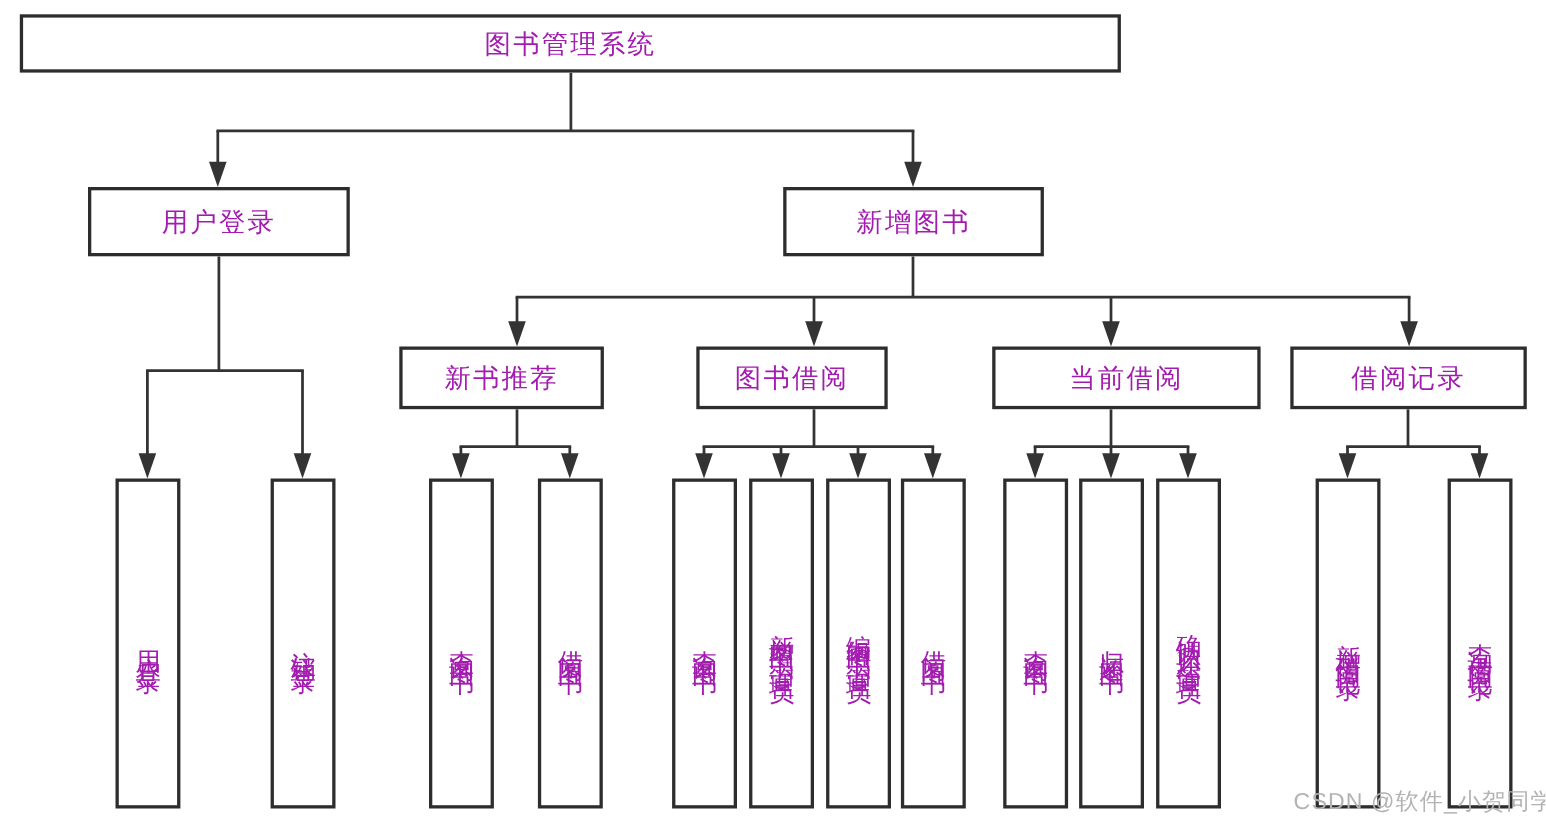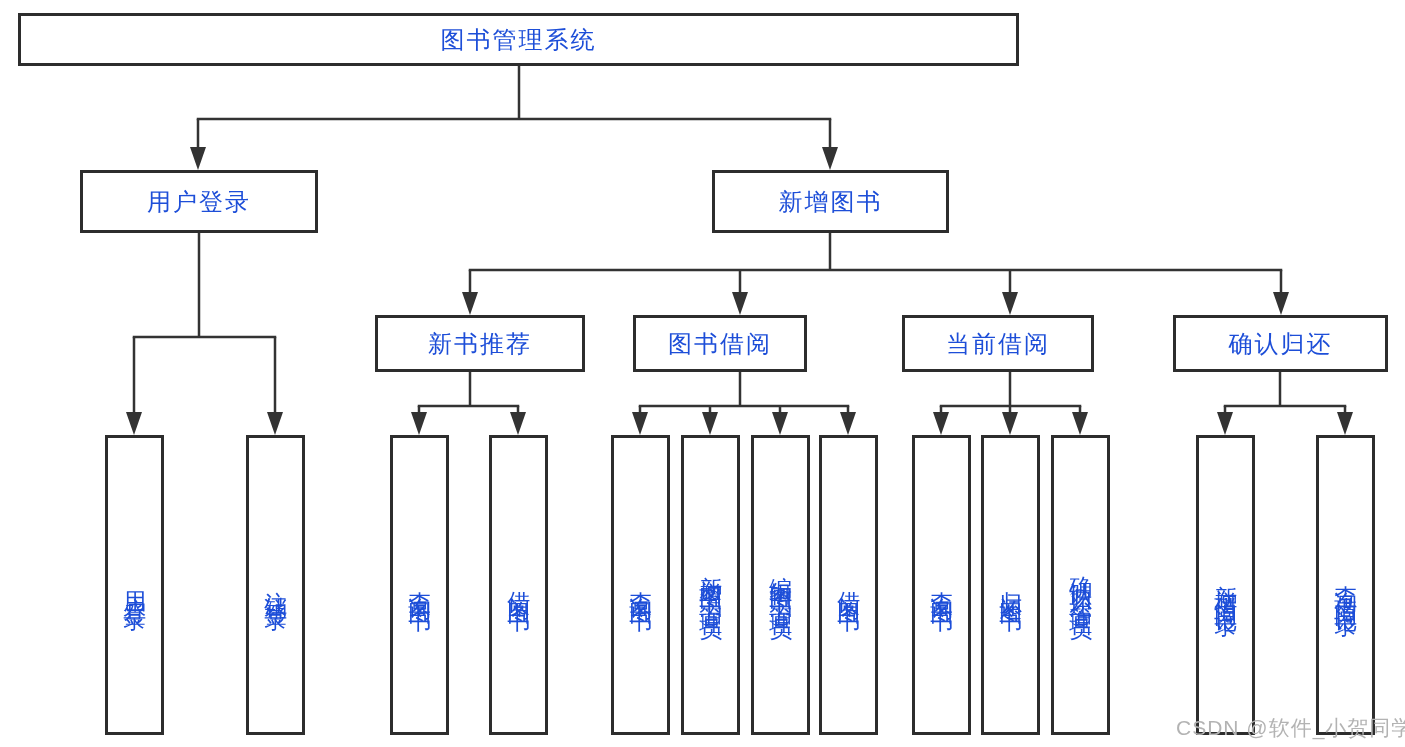--- a/index.html
+++ b/index.html
@@ -17,21 +17,21 @@
     width: 1405px; height: 747px;
   }
   .box {
     position: absolute;
     box-sizing: border-box;
     border: 3px solid #2d2d2d;
     background: #ffffff;
     display: flex;
     align-items: center;
     justify-content: center;
-    color: #1d4ed8;
+    color: #a21caf;
   }
   .hbox {
     font-size: 24px;
     letter-spacing: 2px;
     white-space: nowrap;
   }
   .leaf span {
     writing-mode: vertical-rl;
     text-orientation: mixed;
     font-size: 23px;
@@ -136,31 +136,31 @@
     <span>图书管理系统</span>
   </div>
 
   <div class="box hbox" style="left:80px; top:170px; width:238px; height:63px;">
     <span>用户登录</span>
   </div>
   <div class="box hbox" style="left:712px; top:170px; width:237px; height:63px;">
     <span>新增图书</span>
   </div>
 
-  <div class="box hbox" style="left:363px; top:315px; width:210px; height:57px;margin-left:12px;">
+  <div class="box hbox" style="left:363px; top:315px; width:186px; height:57px;">
     <span>新书推荐</span>
   </div>
   <div class="box hbox" style="left:633px; top:315px; width:174px; height:57px;">
     <span>图书借阅</span>
   </div>
-  <div class="box hbox" style="left:902px; top:315px; width:192px; height:57px;">
+  <div class="box hbox" style="left:902px; top:315px; width:244px; height:57px;">
     <span>当前借阅</span>
   </div>
   <div class="box hbox" style="left:1173px; top:315px; width:215px; height:57px;">
-    <span>确认归还</span>
+    <span>借阅记录</span>
   </div>
 
   <div class="box leaf" style="left:105px; top:435px; width:59px; height:300px;">
     <span>用户登录</span>
   </div>
   <div class="box leaf" style="left:246px; top:435px; width:59px; height:300px;">
     <span>注销登录</span>
   </div>
 
   <div class="box leaf" style="left:390px; top:435px; width:59px; height:300px;">

